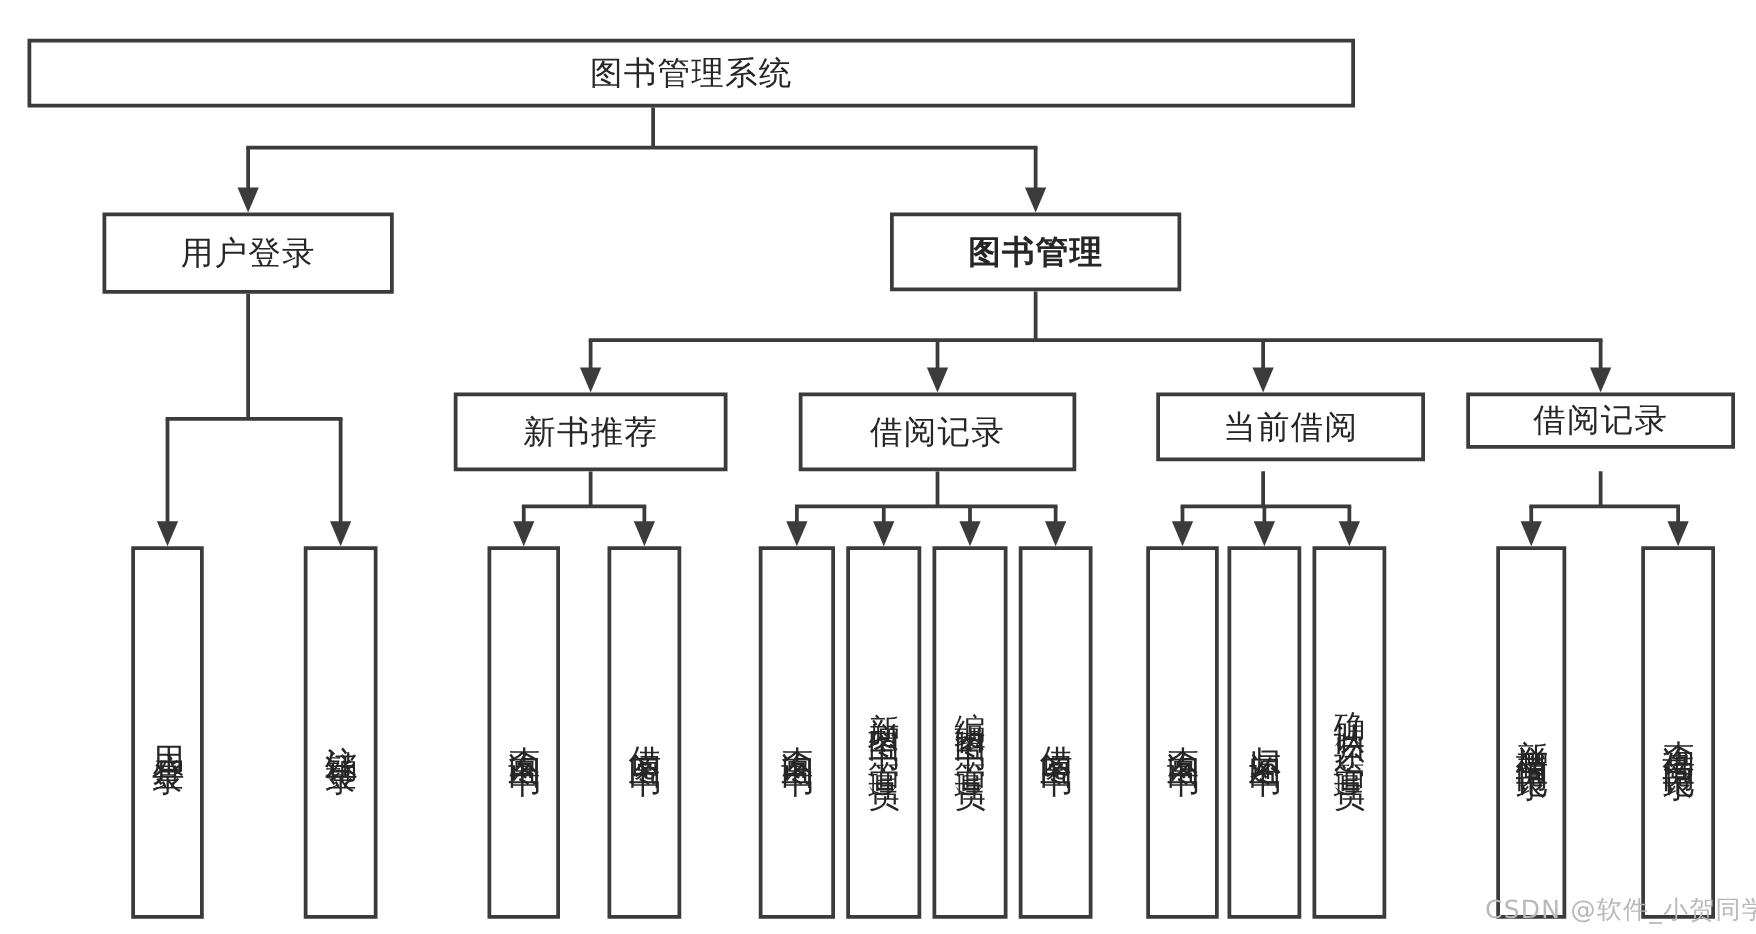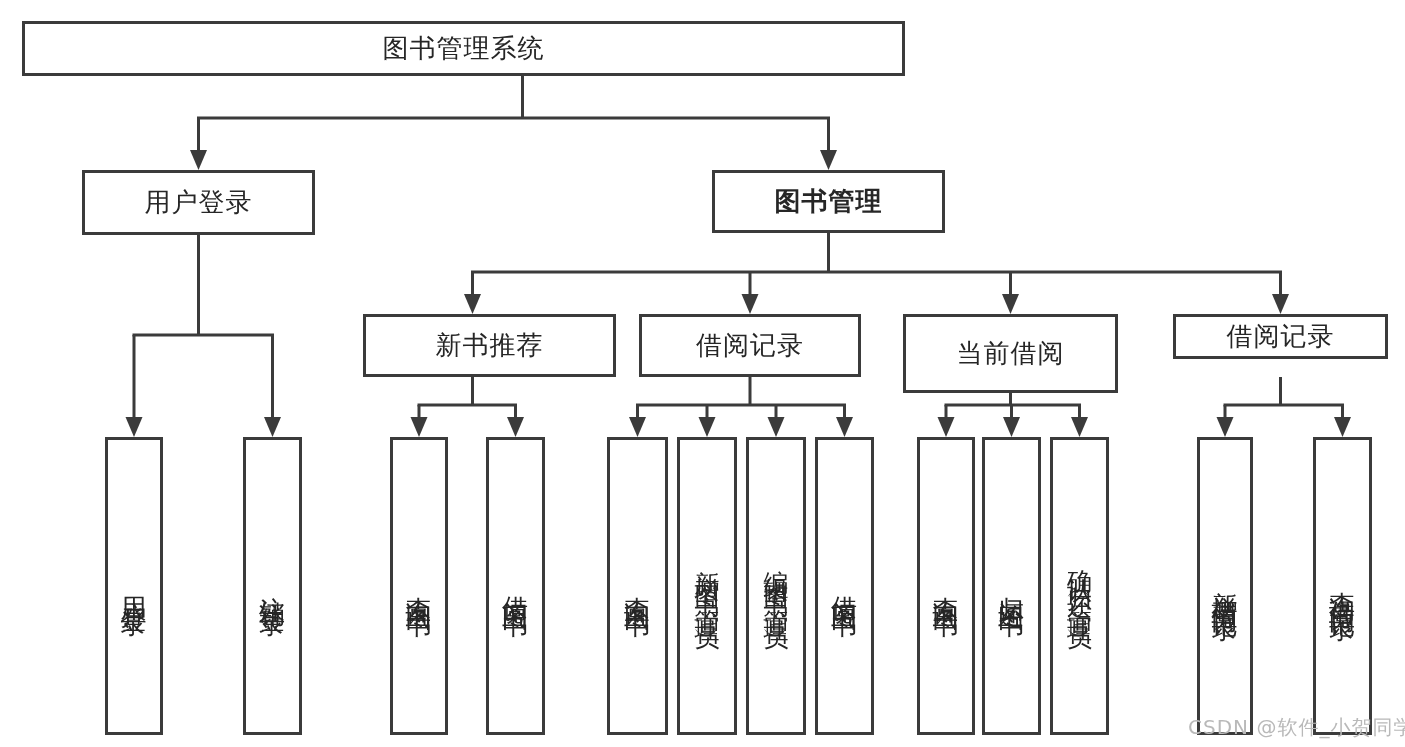--- a/index.html
+++ b/index.html
@@ -143,38 +143,38 @@
     <g>
       <line class="c" x1="1280.5" y1="377" x2="1280.5" y2="405"></line>
       <line class="c" x1="1223.5" y1="405" x2="1344" y2="405"></line>
       <line class="c" x1="1225" y1="405" x2="1225" y2="419"></line>
       <polygon class="ah" points="1216.5,417 1233.5,417 1225,437"></polygon>
       <line class="c" x1="1342.5" y1="405" x2="1342.5" y2="419"></line>
       <polygon class="ah" points="1334,417 1351,417 1342.5,437"></polygon>
     </g>
   </svg>
 
-  <div class="node" style="left:22px; top:21px; width:883px; height:55px;text-align:center;">
+  <div class="node" style="left:22px; top:31px; width:1062px; height:55px;text-align:center;">
     <span>图书管理系统</span>
   </div>
 
   <div class="node" style="left:82px; top:170px; width:233px; height:65px;">
     <span>用户登录</span>
   </div>
   <div class="node" style="left:712px; top:170px; width:233px; height:63px;font-weight:bold;">
     <span>图书管理</span>
   </div>
 
-  <div class="node" style="left:363px; top:314px; width:253px; height:63px;">
+  <div class="node" style="left:363px; top:314px; width:219px; height:63px;">
     <span>新书推荐</span>
   </div>
   <div class="node" style="left:639px; top:314px; width:222px; height:63px;">
     <span>借阅记录</span>
   </div>
-  <div class="node" style="left:903px; top:314px; width:215px; height:79px;">
+  <div class="node" style="left:925px; top:314px; width:215px; height:55px;">
     <span>当前借阅</span>
   </div>
   <div class="node" style="left:1173px; top:314px; width:215px; height:45px;">
     <span>借阅记录</span>
   </div>
 
   <div class="leaf" style="left:105px; width:58px;">
     <span>用户登录</span>
   </div>
   <div class="leaf" style="left:243px; width:59px;">

